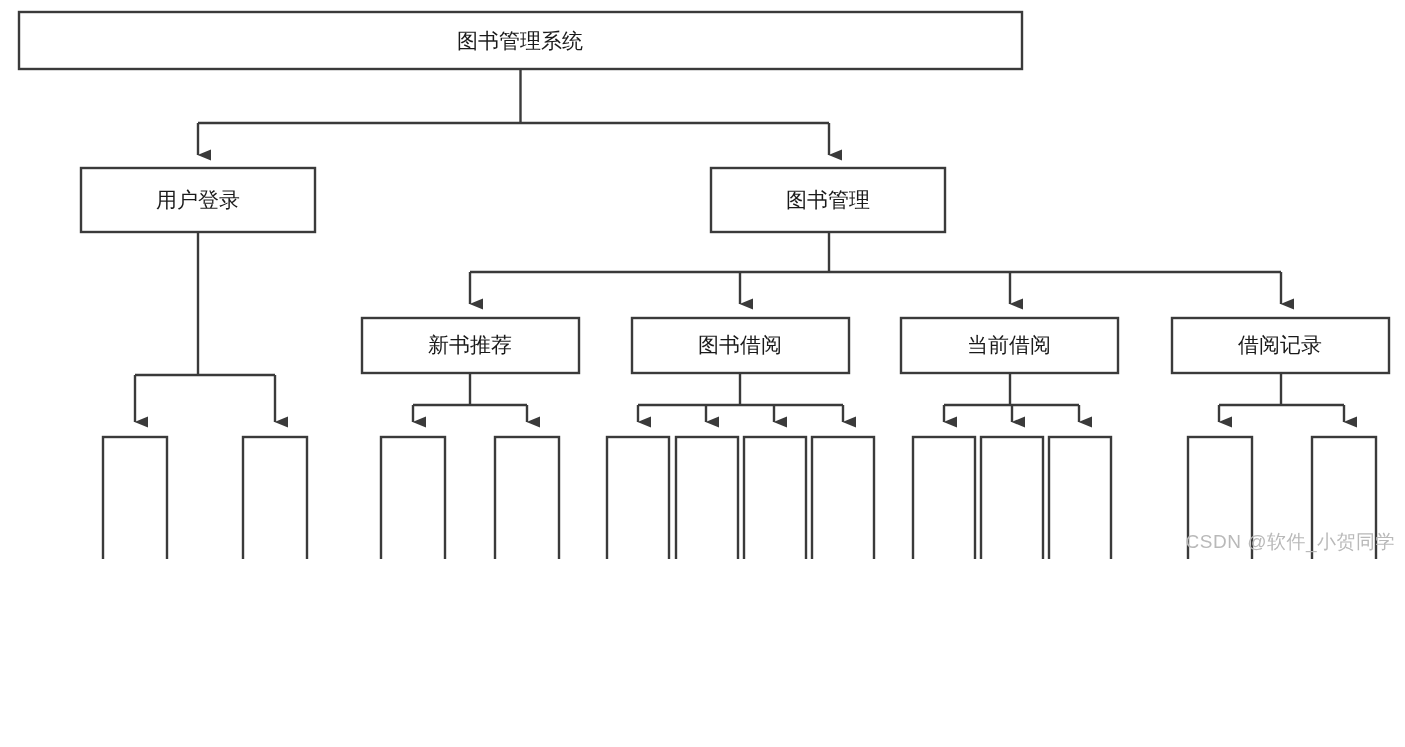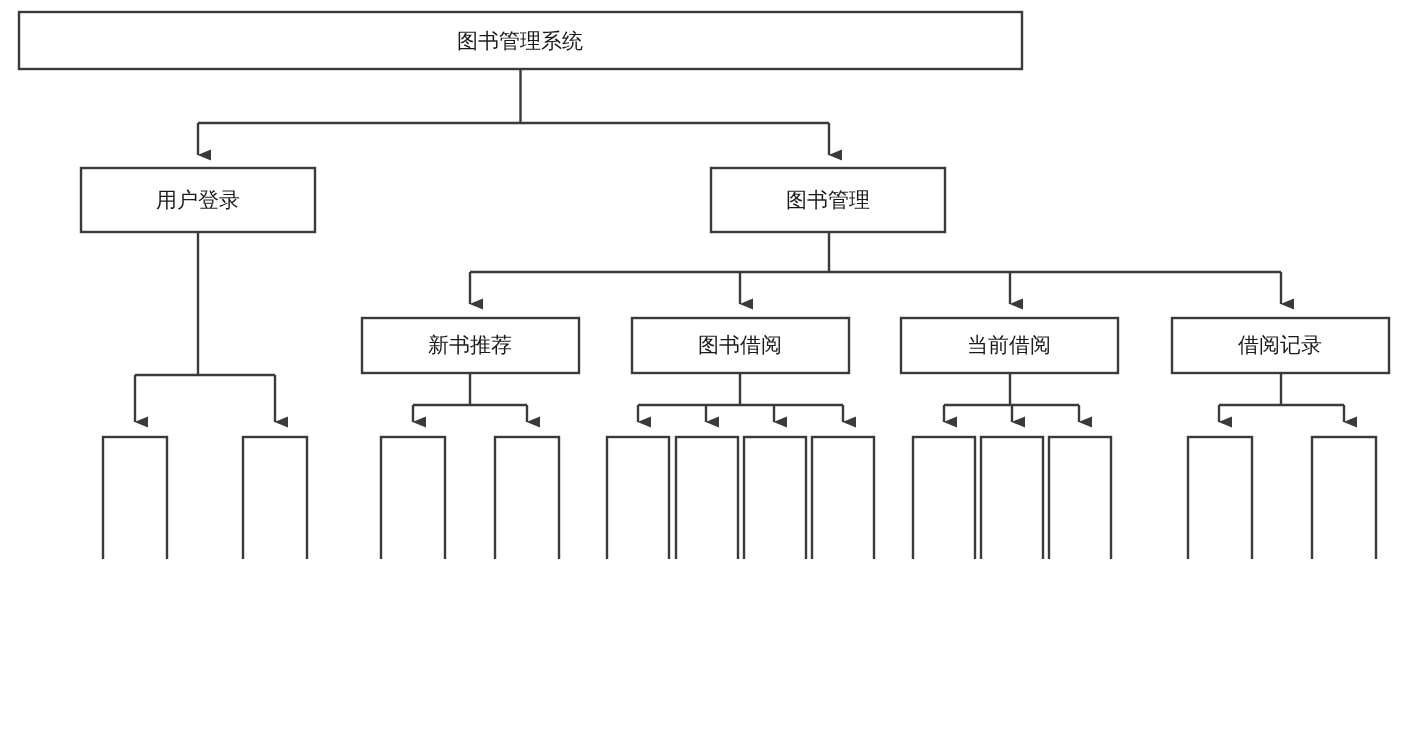--- a/index.html
+++ b/index.html
@@ -210,14 +210,15 @@
   <div class="leaf-label" style="left:744px; top:437px; width:62px; height:296px;">编辑图书（管理员）</div>
   <div class="leaf-label" style="left:812px; top:437px; width:62px; height:296px;">借阅图书</div>
 
   <div class="leaf-label" style="left:913px; top:437px; width:62px; height:296px;">查询图书</div>
   <div class="leaf-label" style="left:981px; top:437px; width:62px; height:296px;">归还图书</div>
   <div class="leaf-label" style="left:1049px; top:437px; width:62px; height:296px;">确认归还（管理员）</div>
 
   <div class="leaf-label" style="left:1188px; top:437px; width:64px; height:296px;">新增借阅记录</div>
   <div class="leaf-label" style="left:1312px; top:437px; width:64px; height:296px;">查询借阅记录</div>
 
+  <div class="watermark">CSDN @软件_小贺同学</div>
 
 </div>
 
 </body></html>

